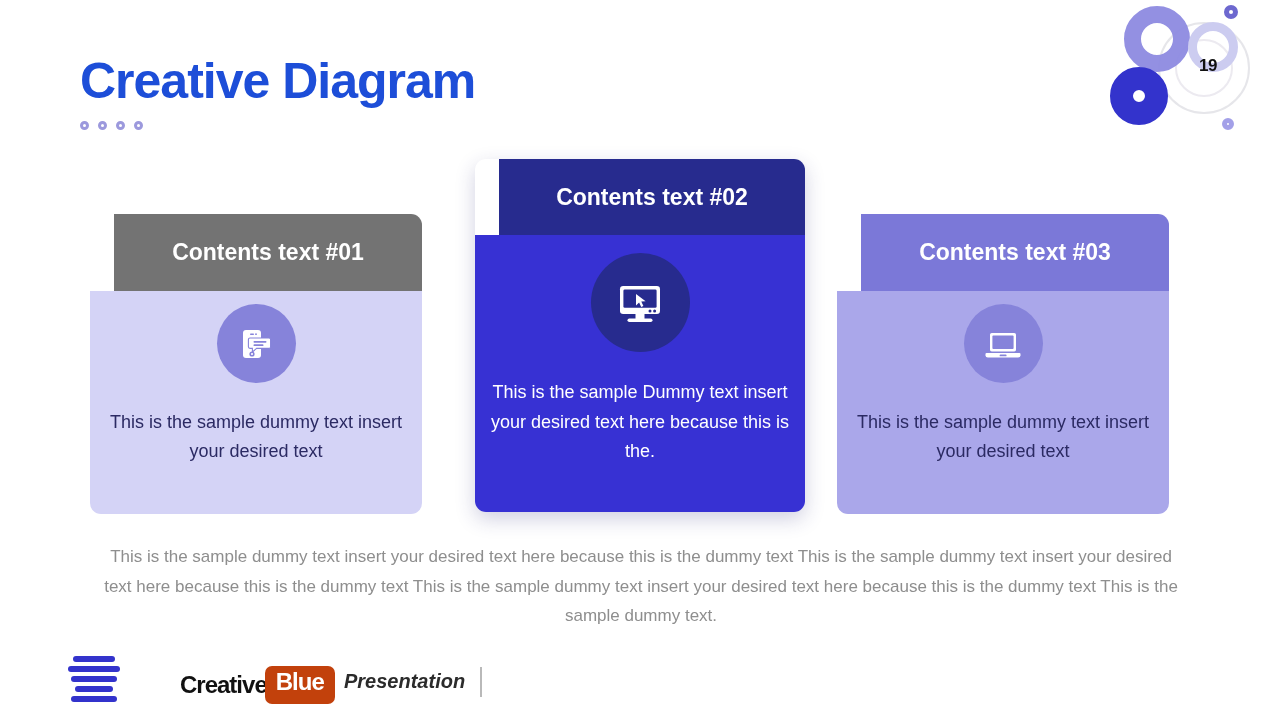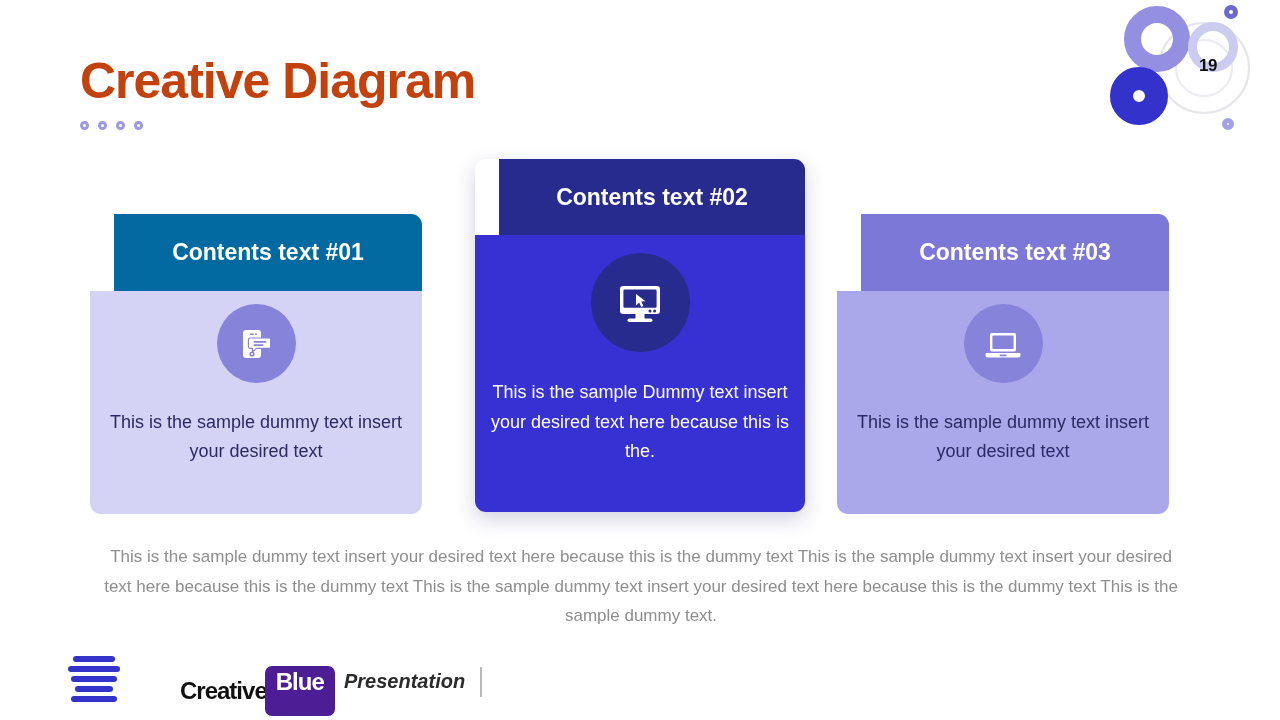--- a/index.html
+++ b/index.html
@@ -40,21 +40,21 @@
   }
   .page-num {
     position:absolute; top:56px; left:78px; width:40px;
     text-align:center; font-size:17px; font-weight:bold; color:#111;
     letter-spacing:-.5px;
   }
 
   
   .title {
     position:absolute; left:80px; top:52px;
-    font-size:50px; font-weight:bold; color:#c2410c;
+    font-size:50px; font-weight:bold; color:#1d4ed8;
     letter-spacing:-1px;
   }
   .title-dots { position:absolute; left:80px; top:121px; display:flex; gap:9px; }
   .title-dots i {
     display:block; width:9px; height:9px; border-radius:50%;
     border:3px solid #9c99dd;
   }
 
   
   .cards { position:absolute; left:0; top:0; width:1280px; height:720px; }
@@ -67,21 +67,21 @@
   .card-body {
     display:flex; flex-direction:column; align-items:center;
   }
   .icon-circle {
     border-radius:50%; display:flex; align-items:center; justify-content:center;
   }
   .card-text { text-align:center; }
 
   
   .card-1 { left:90px; top:214px; width:332px; height:300px; }
-  .card-1 .card-head { height:77px; background:#0369a1; font-size:23px; }
+  .card-1 .card-head { height:77px; background:#737373; font-size:23px; }
   .card-1 .card-body { height:223px; background:#d4d3f6; }
   .card-1 .icon-circle { width:79px; height:79px; background:#8683da; margin-top:13px; }
   .card-1 .card-text { margin-top:25px; font-size:18px; line-height:29px; color:#2b2a63; }
 
   .card-3 { left:837px; top:214px; width:332px; height:300px; }
   .card-3 .card-head { height:77px; background:#7b78d8; font-size:23px; }
   .card-3 .card-body { height:223px; background:#aaa7ea; }
   .card-3 .icon-circle { width:79px; height:79px; background:#8683da; margin-top:13px; }
   .card-3 .card-text { margin-top:25px; font-size:18px; line-height:29px; color:#2b2a63; }
 
@@ -111,22 +111,22 @@
   .logo-bars span { display:block; height:6px; border-radius:3px; background:#3333cc; }
 
   .brand {
     position:absolute; left:180px; top:18px;
     display:flex; align-items:center;
   }
   .brand-creative {
     font-size:24px; font-weight:bold; color:#111; letter-spacing:-1px;
   }
   .brand-blue {
-    font-size:24px; font-weight:bold; color:#fff; background:#4c1d95;
-    border-radius:7px; padding:2px 11px 20px; margin-left:-2px; letter-spacing:-1px;
+    font-size:24px; font-weight:bold; color:#fff; background:#c2410c;
+    border-radius:7px; padding:2px 11px 8px; margin-left:-2px; letter-spacing:-1px;
   }
   .pres {
     position:absolute; left:344px; top:22px;
     font-size:20px; font-weight:bold; color:#2b2b2b;font-style:italic;
   }
   .divider {
     position:absolute; left:480px; top:19px; width:2px; height:30px; background:#b9b9b9;
   }
 </style>
 </head>

